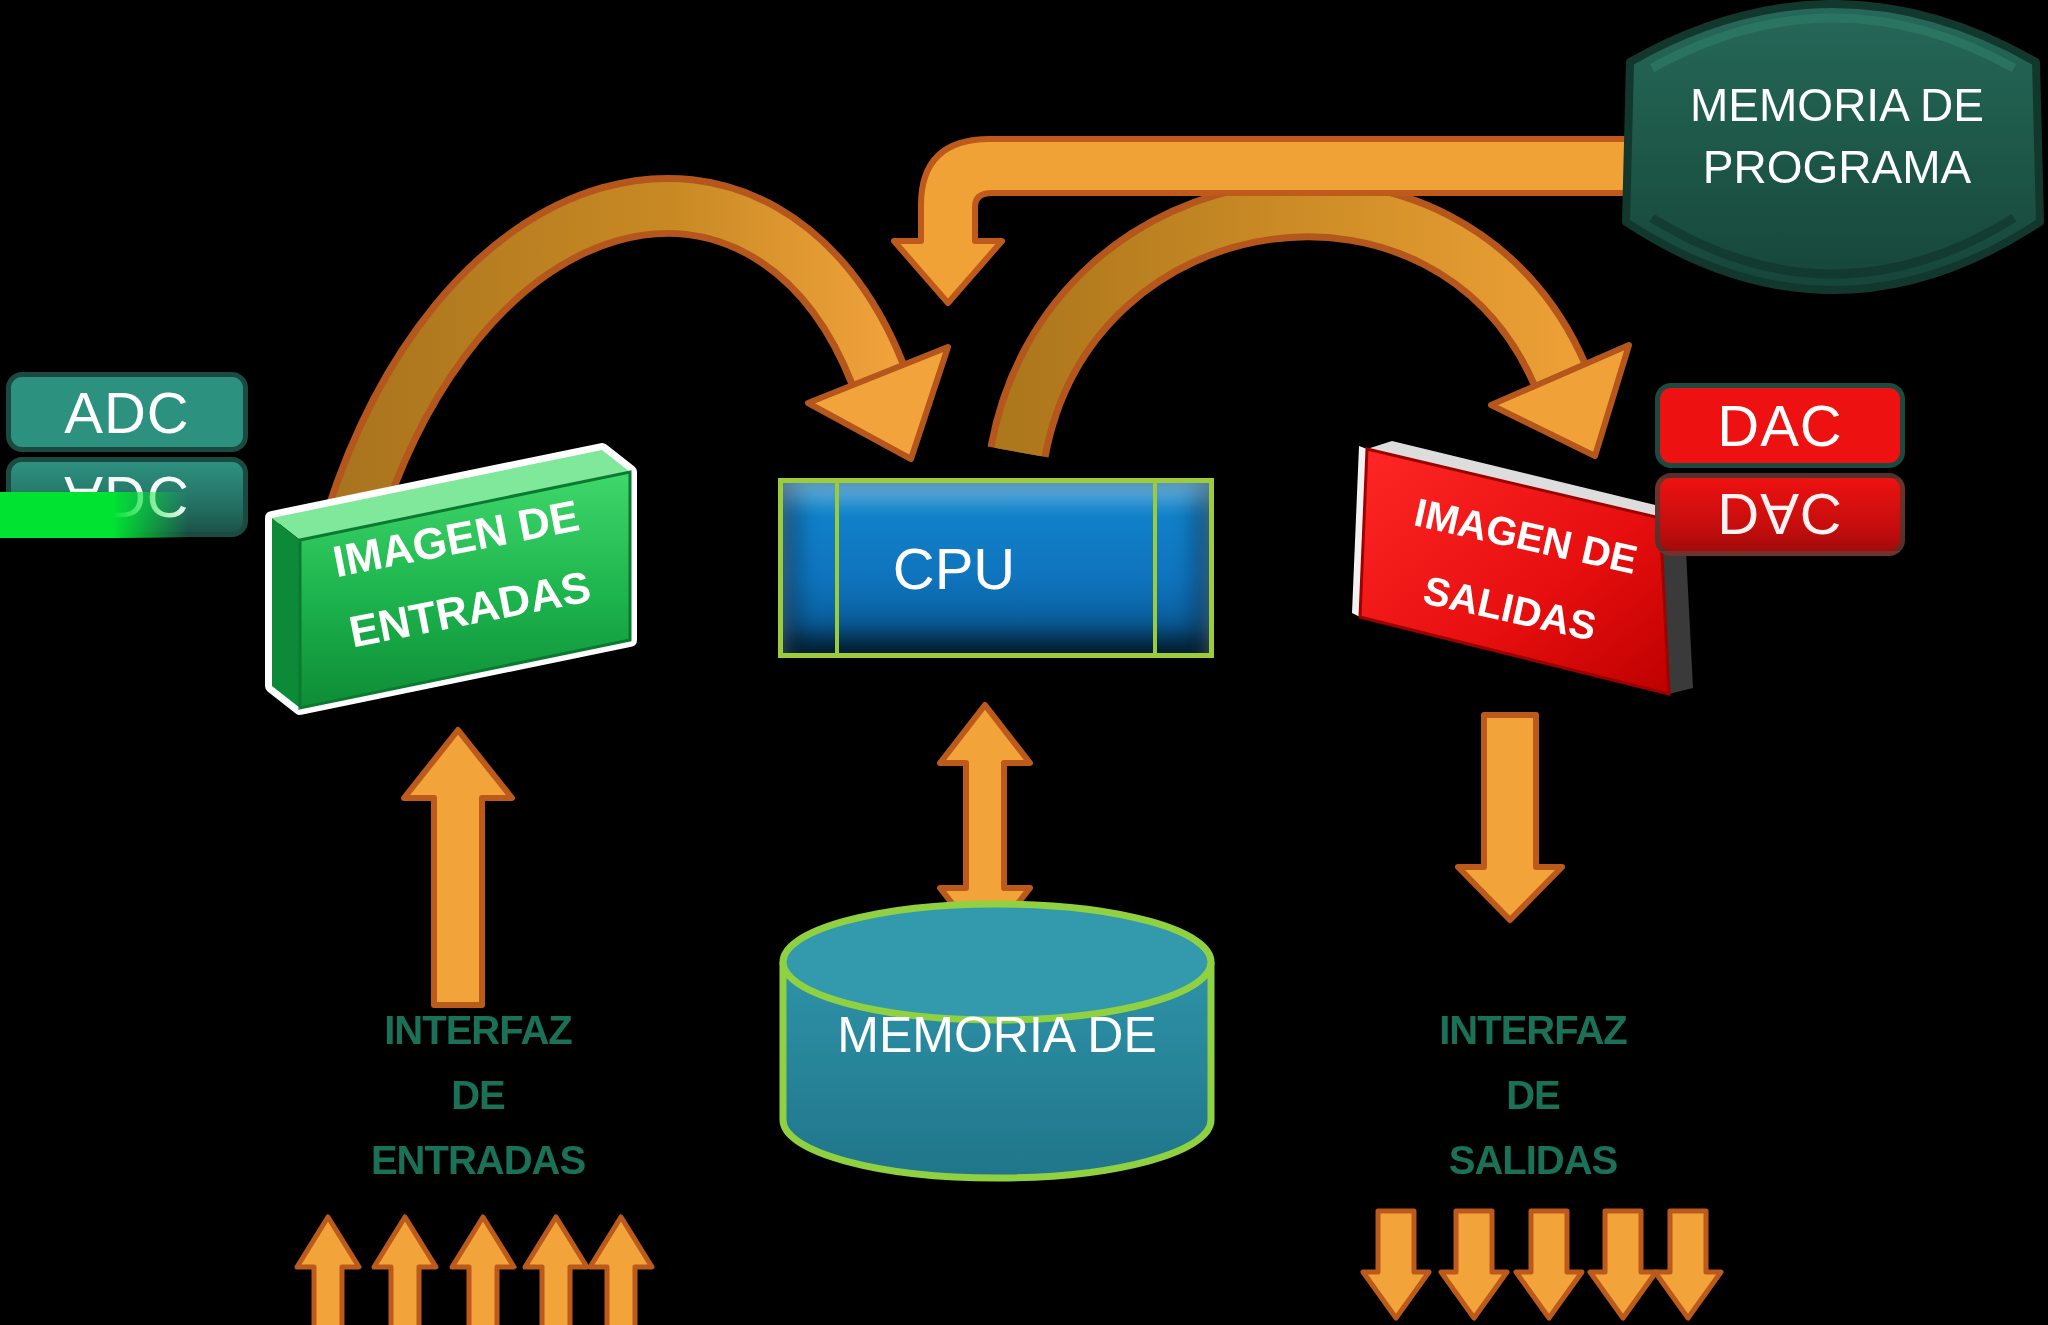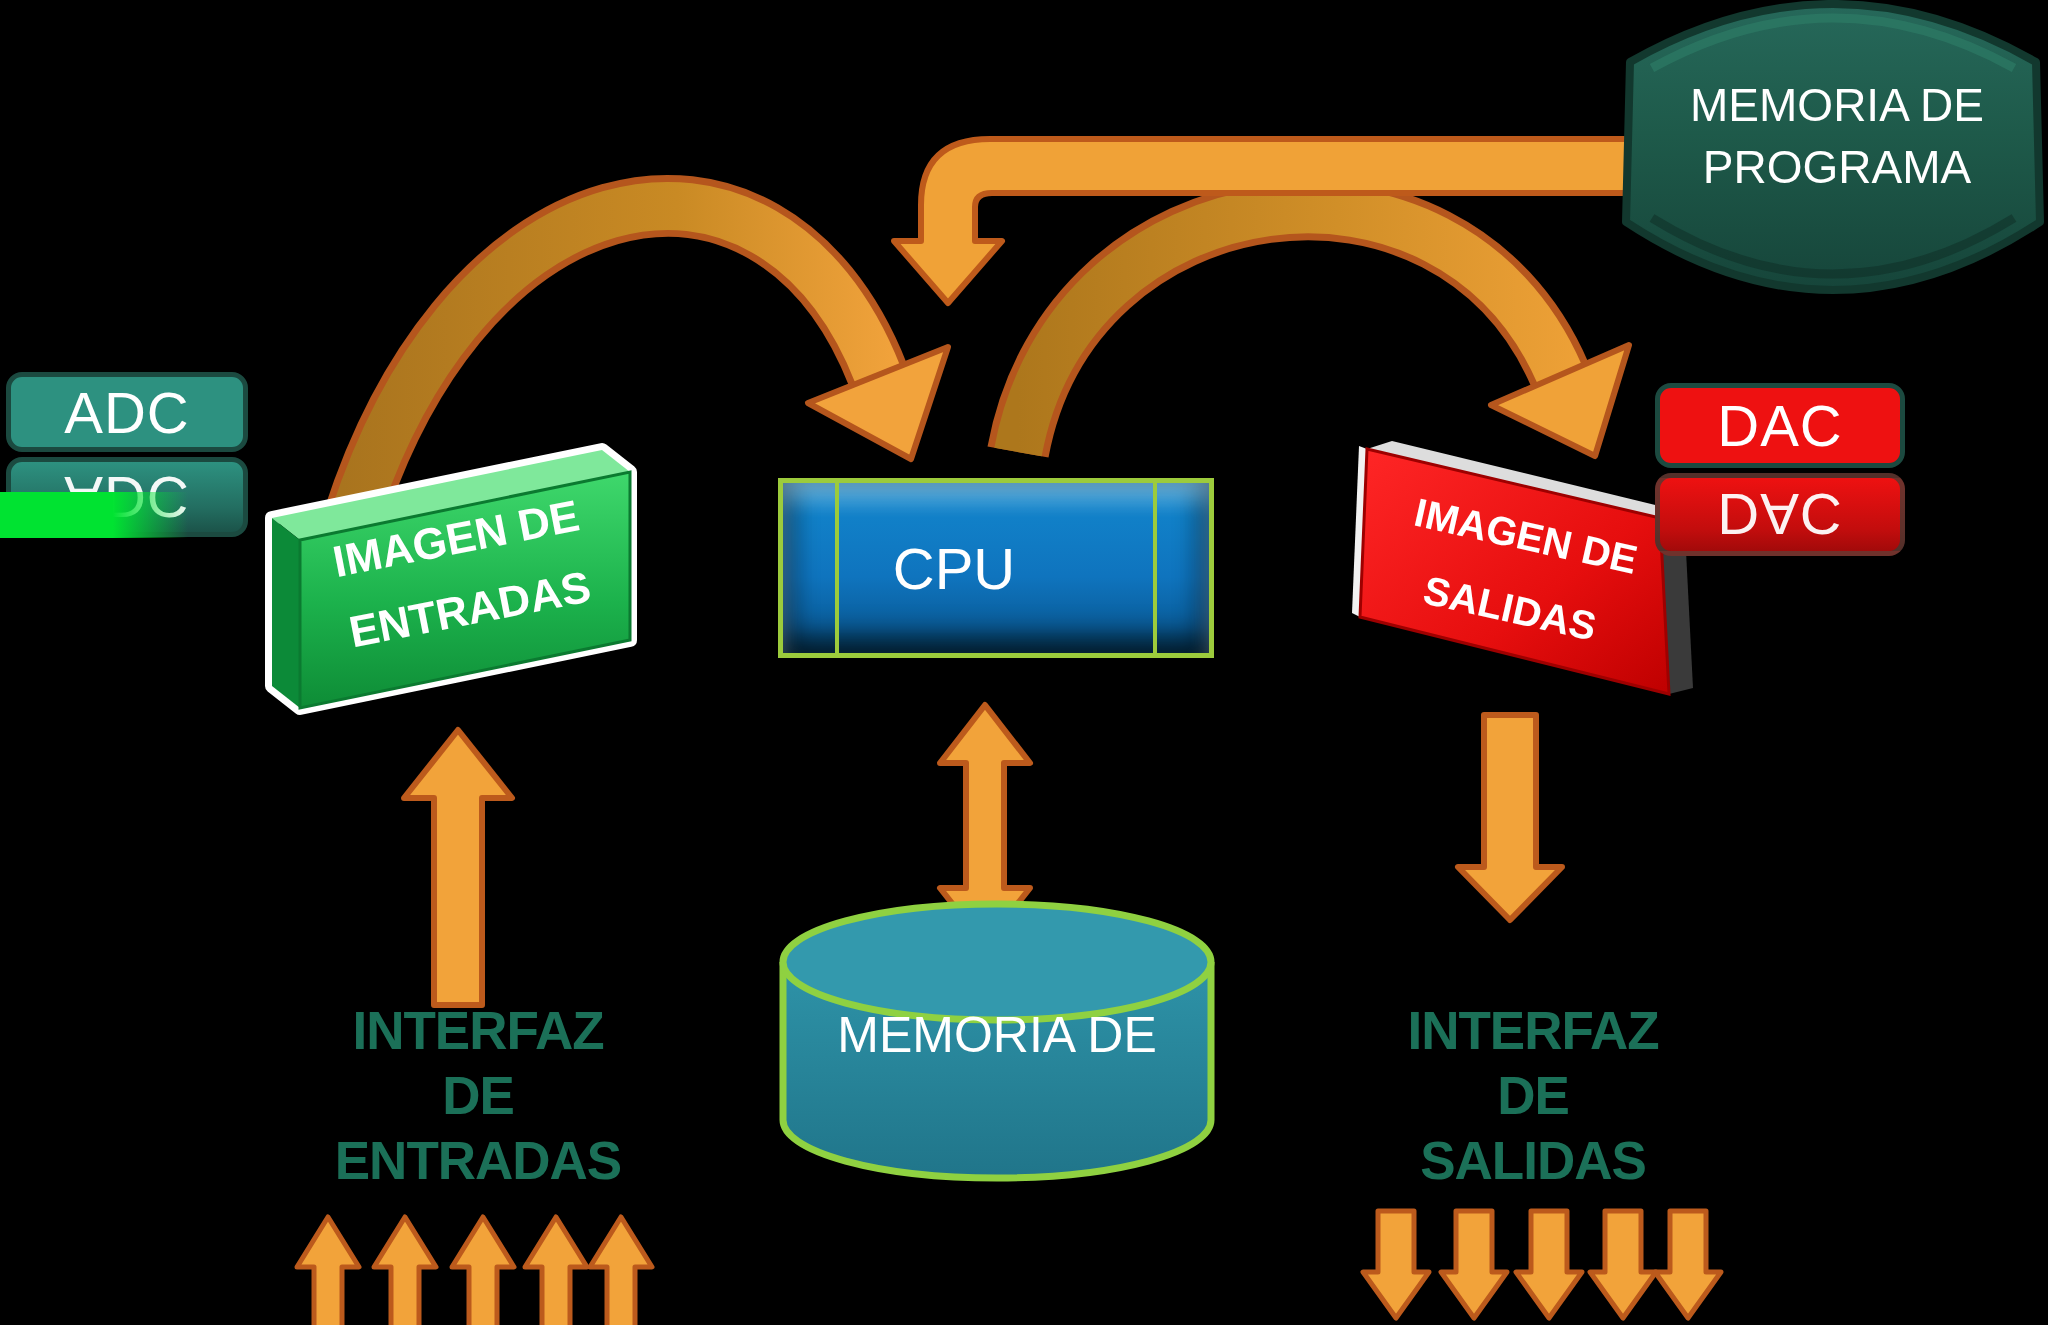--- a/index.html
+++ b/index.html
@@ -37,21 +37,21 @@
     font-size:44px;font-weight:bold;line-height:72px;}
   .sal-label{left:1372px;top:498px;width:292px;transform:rotate(12.5deg);
     font-size:40px;font-weight:bold;line-height:74px;}
 
   
   .prog-label{left:1642px;top:74px;width:390px;font-size:46px;line-height:62px;}
   .datos-label{left:790px;top:1000px;width:414px;font-size:50px;line-height:70px;}
 
   
   .interfaz{position:absolute;z-index:4;width:400px;text-align:center;
-    color:#1B7058;font-size:53px;font-weight:bold;line-height:65px;letter-spacing:-1px;}
+    color:#1B7058;font-size:40px;font-weight:bold;line-height:65px;letter-spacing:-1px;}
   .int-ent{left:278px;top:998px;}
   .int-sal{left:1333px;top:998px;}
 </style>
 </head>
 <body>
 
 <div class="canvas">
 
   <svg width="2048" height="1325" viewBox="0 0 2048 1325">
     <defs>

